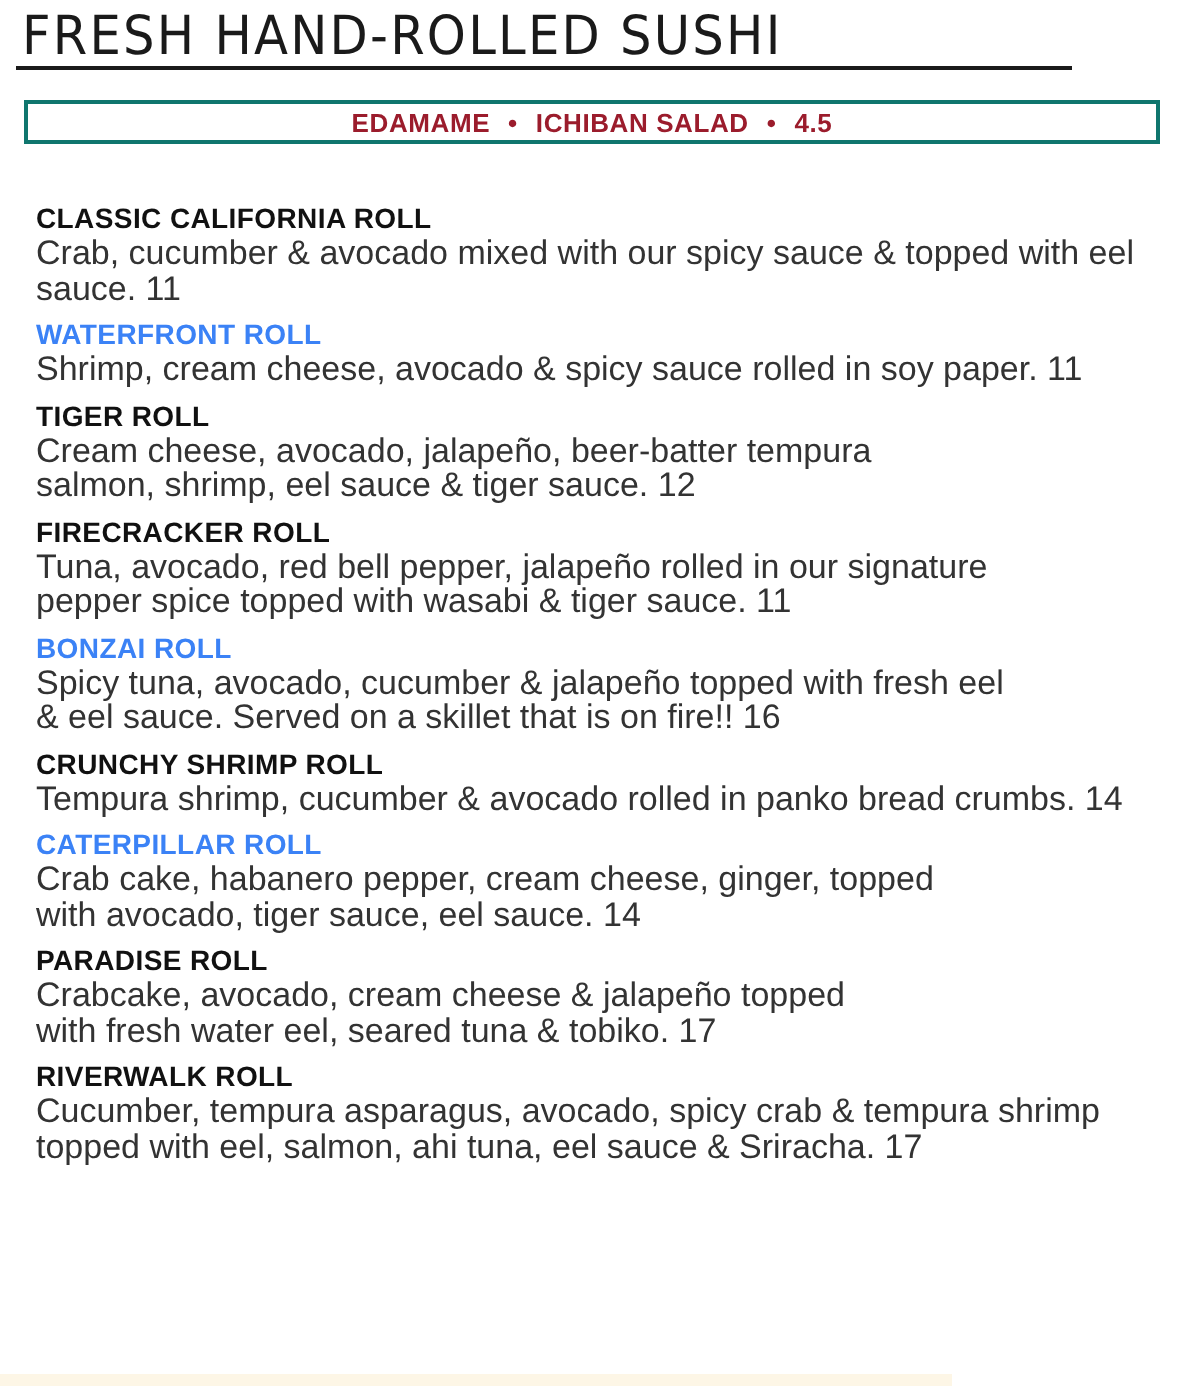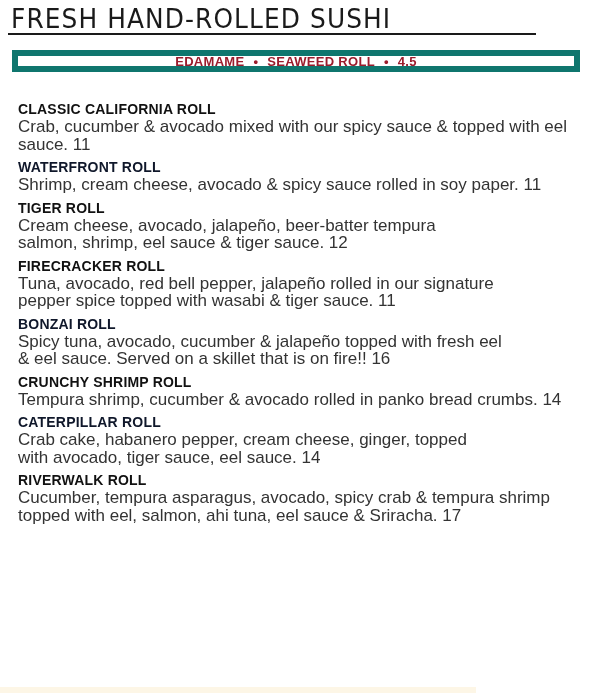--- a/index.html
+++ b/index.html
@@ -49,21 +49,21 @@
       width: 528px;
       height: 2px;
       background: #1a1a1a;
     }
     .banner {
       position: absolute;
       left: 12px;
       top: 50px;
       width: 568px;
       height: 22px;
-      border: 6px solid #0f766e;
+      border: 2px solid #0f766e;
       box-sizing: border-box;
       display: flex;
       align-items: center;
       justify-content: center;
       color: #9b1c2c;
       font-weight: bold;
       font-size: 13px;
       letter-spacing: 0.3px;
     }
     .banner .sep {
@@ -80,41 +80,41 @@
     }
     .item-name {
       font-weight: bold;
       font-size: 14px;
       letter-spacing: 0.2px;
       color: #111111;
       line-height: 18px;
       white-space: nowrap;
     }
     .item-name.red {
-      color: #0f172a;
+      color: #3b82f6;
     }
     .item-desc {
       font-size: 17px;
       line-height: 17.5px;
       color: #333333;
       white-space: pre-line;
     }
   </style>
 </head>
 <body>
 
 <div class="page">
 
   <div class="title">FRESH HAND-ROLLED SUSHI</div>
   <div class="title-rule"></div>
 
   <div class="banner">
     <span>EDAMAME</span>
     <span class="sep">•</span>
-    <span>SEAWEED ROLL</span>
+    <span>ICHIBAN SALAD</span>
     <span class="sep">•</span>
     <span>4.5</span>
   </div>
 
   <div class="items">
     <div class="item">
       <div class="item-name">CLASSIC CALIFORNIA ROLL</div>
       <div class="item-desc">Crab, cucumber &amp; avocado mixed with our spicy sauce &amp; topped with eel sauce.  11</div>
     </div>
     <div class="item">
@@ -139,20 +139,25 @@
     <div class="item">
       <div class="item-name">CRUNCHY SHRIMP ROLL</div>
       <div class="item-desc">Tempura shrimp, cucumber &amp; avocado rolled in panko bread crumbs.  14</div>
     </div>
     <div class="item">
       <div class="item-name red">CATERPILLAR ROLL</div>
       <div class="item-desc">Crab cake, habanero pepper, cream cheese, ginger, topped
 with avocado, tiger sauce, eel sauce.  14</div>
     </div>
     <div class="item">
+      <div class="item-name">PARADISE ROLL</div>
+      <div class="item-desc">Crabcake, avocado, cream cheese &amp; jalapeño topped
+with fresh water eel, seared tuna &amp; tobiko.  17</div>
+    </div>
+    <div class="item">
     </div>
     <div class="item">
       <div class="item-name">RIVERWALK ROLL</div>
       <div class="item-desc">Cucumber, tempura asparagus, avocado, spicy crab &amp; tempura shrimp
 topped with eel, salmon, ahi tuna, eel sauce &amp; Sriracha.  17</div>
     </div>
   </div>
 
   <div class="bottom-tint"></div>
 </div>

